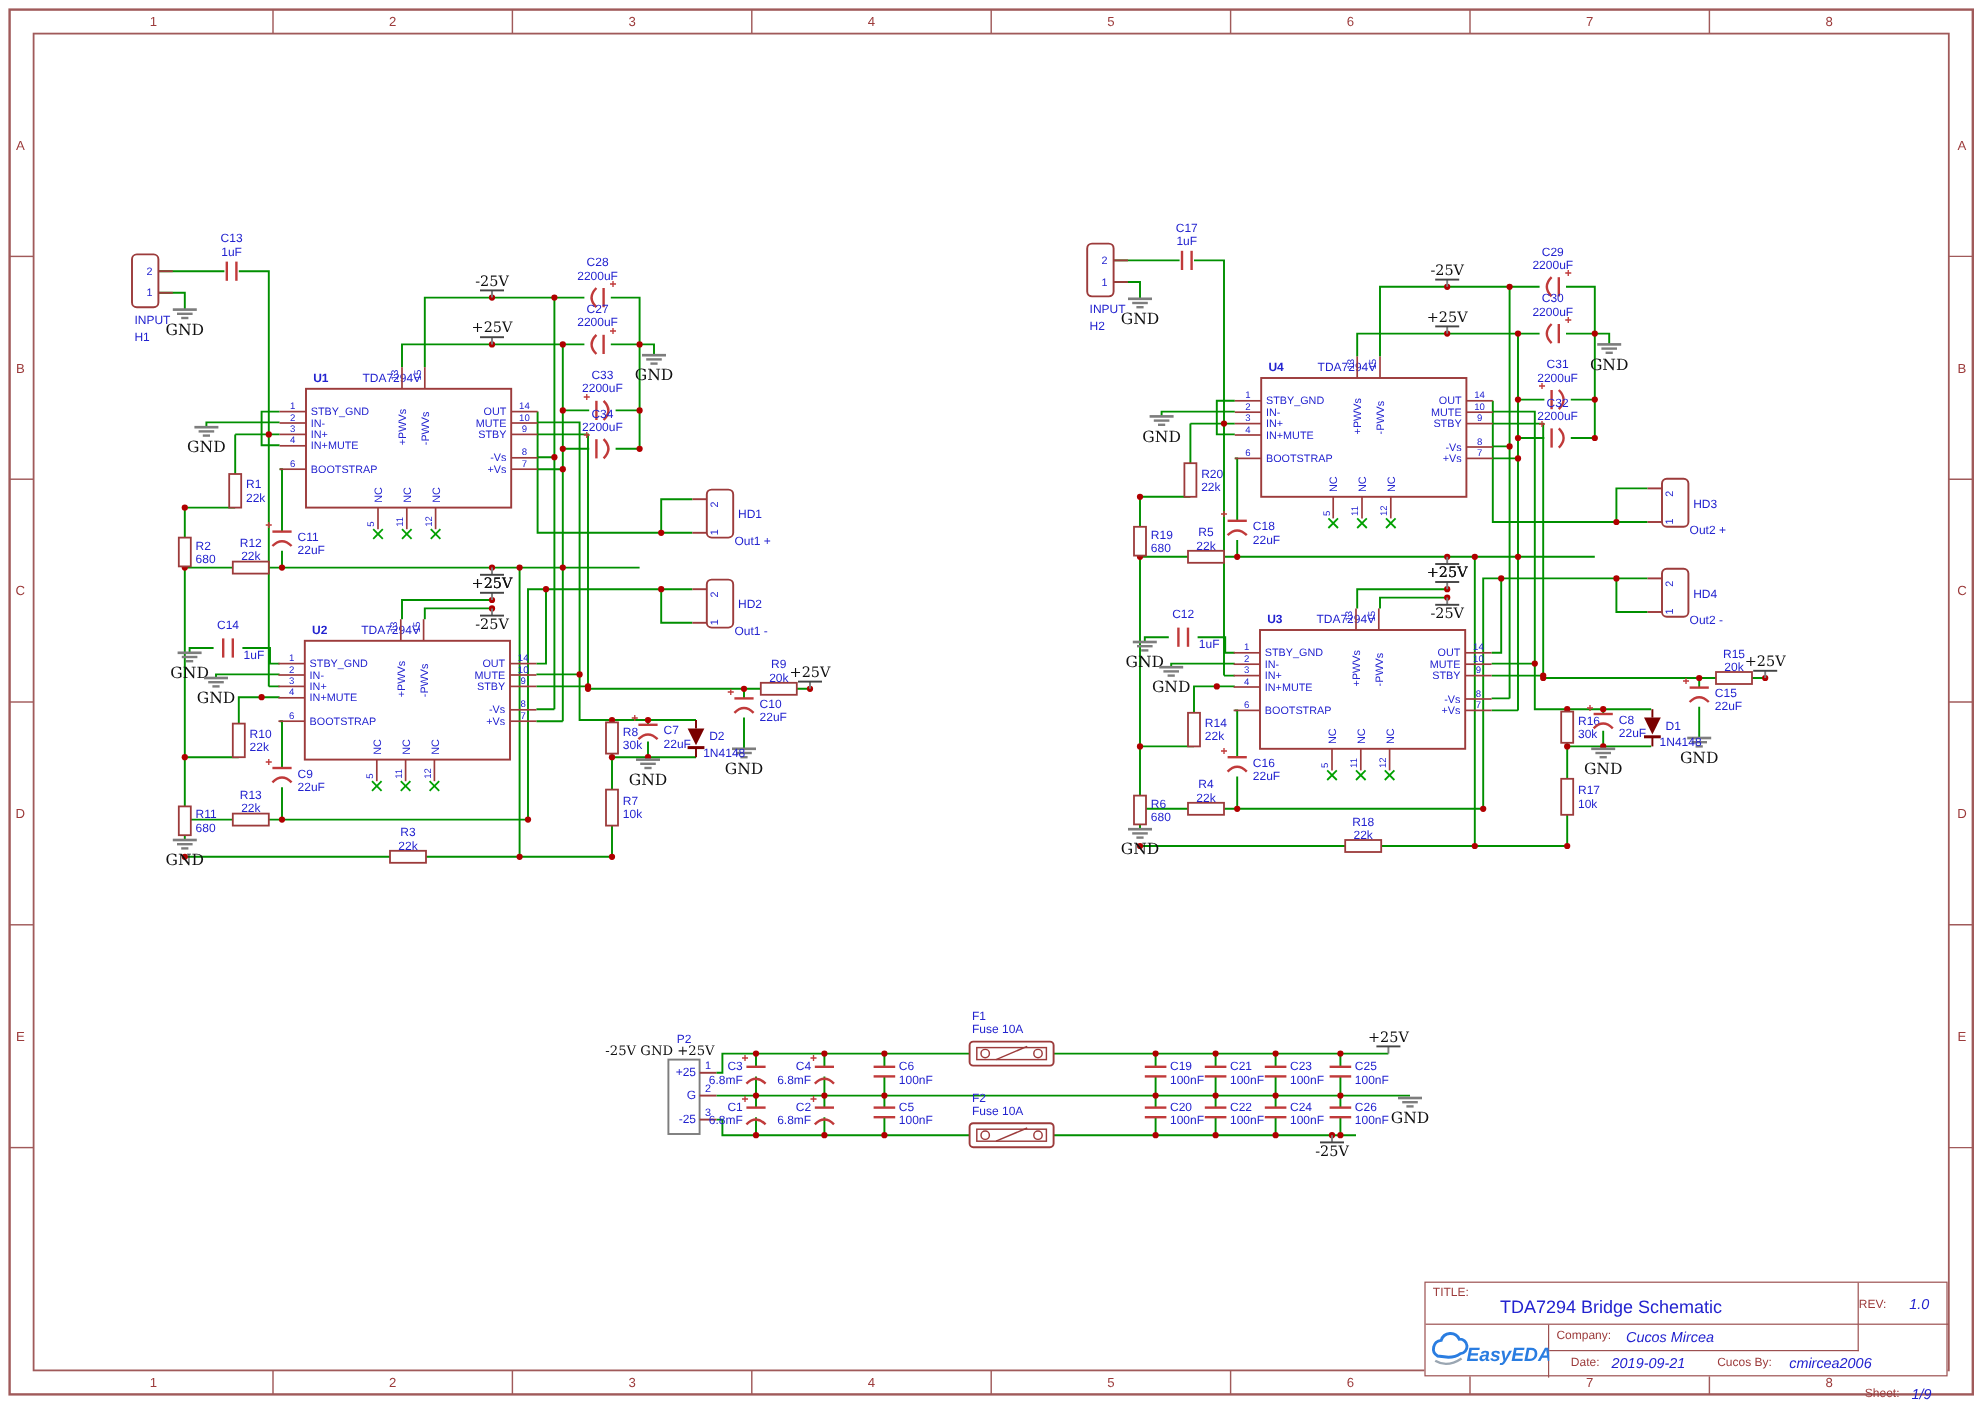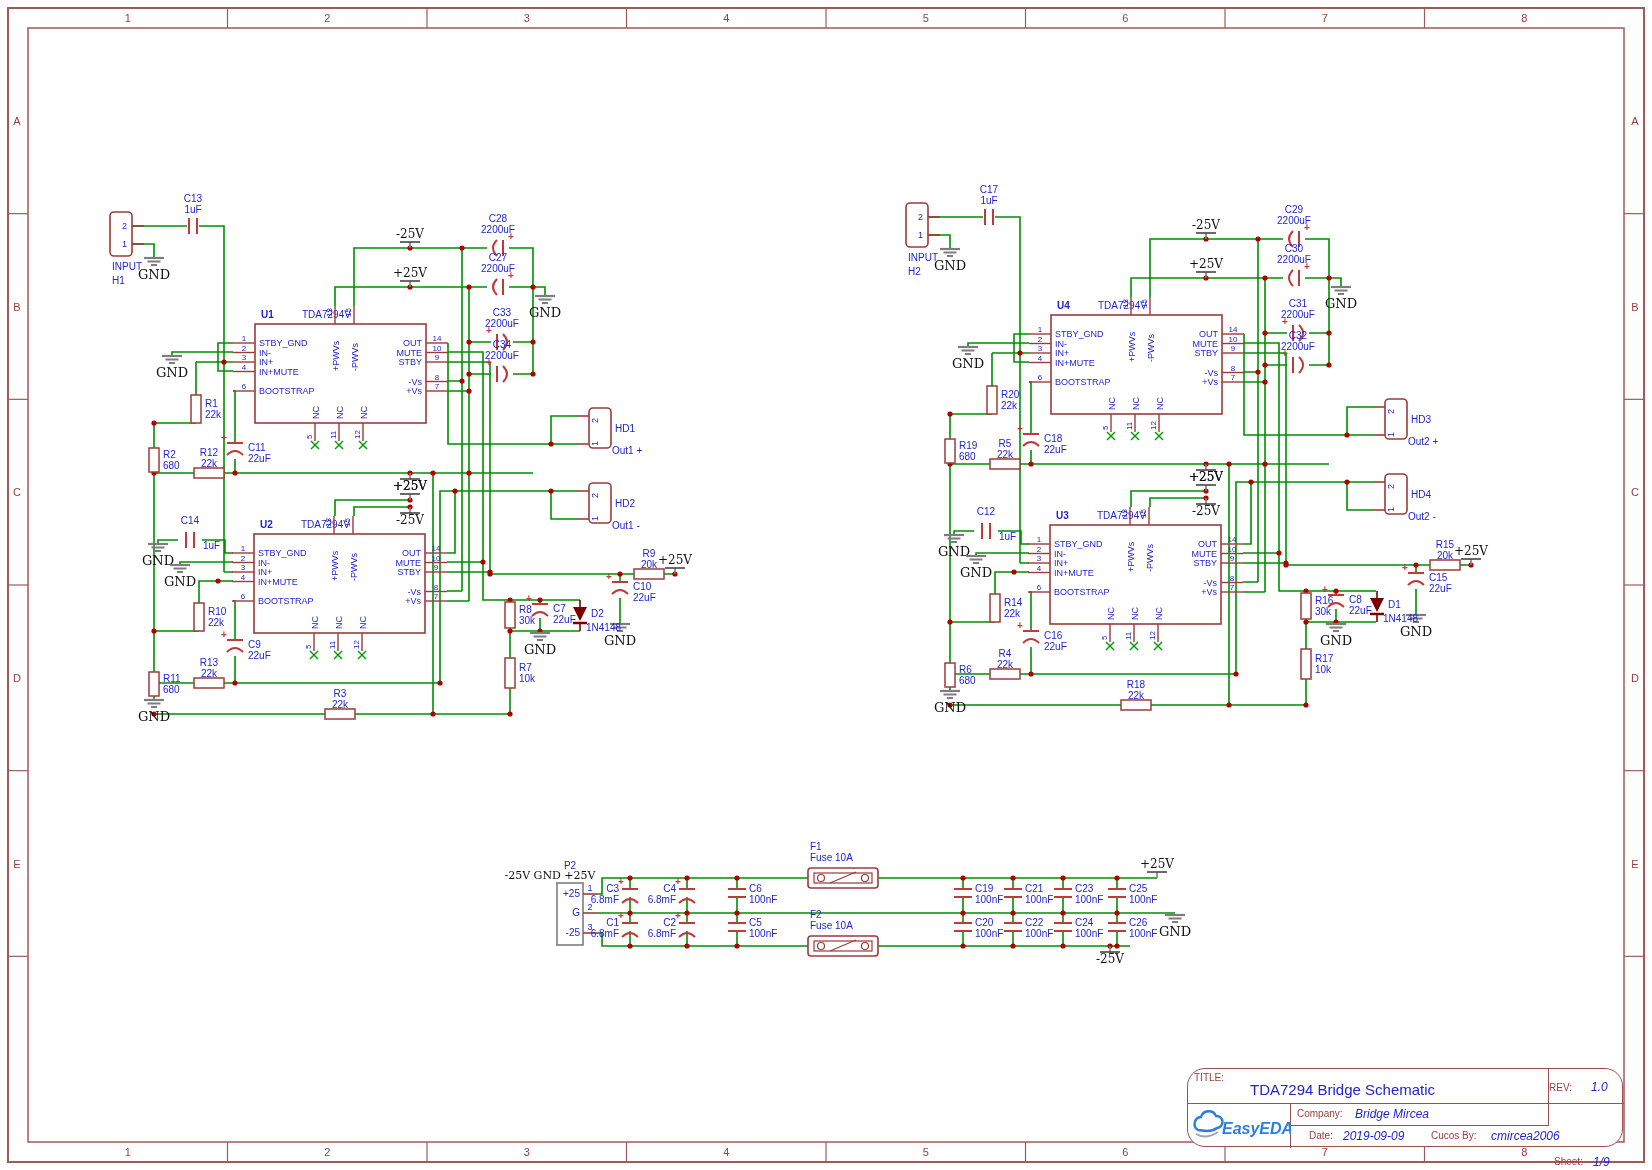--- a/index.html
+++ b/index.html
@@ -1003,44 +1003,44 @@
         </g>
         <g>
           <line x1="1110" y1="946" x2="1110" y2="952" stroke="#7d7d7d" stroke-width="1.6"></line>
           <line x1="1100" y1="952" x2="1120" y2="952" stroke="#444" stroke-width="1.6"></line>
           <text x="1110" y="963" font-size="12" fill="#111111" font-family="&quot;DejaVu Serif&quot;, serif" text-anchor="middle">-25V</text>
         </g>
       </g>
     <g id="glabels"></g>
   </svg>
 
-  <div class="tb" style="left:1187px;top:1068px;width:436px;height:79px;border-radius:18px;">
+  <div class="tb" style="left:1187px;top:1068px;width:436px;height:79px;">
     <div class="cell" style="left:0;top:0;width:361px;height:35px;border-right:1.5px solid #9c5050;border-bottom:1.5px solid #9c5050;">
       <span class="tb-label" style="position:absolute;left:6px;top:3px;">TITLE:</span>
       <span id="tb-title" style="position:absolute;left:62px;top:12px;">TDA7294 Bridge Schematic</span>
     </div>
     <div class="cell" style="left:361px;top:0;width:75px;height:35px;border-bottom:1.5px solid #9c5050;">
       <span class="tb-label" style="position:absolute;left:0;top:13px;">REV:</span>
       <span class="tb-val" style="position:absolute;left:42px;top:11px;font-size:12px;">1.0</span>
     </div>
     <div class="cell" style="left:0;top:35px;width:103px;height:44px;border-right:1.5px solid #9c5050;">
       <svg width="103" height="44">
         <path d="M10 26 a7 7 0 0 1 3-13 a8 8 0 0 1 15-1 a6 6 0 0 1 1 12 q-4 3-10 3 z" fill="none" stroke="#2a7de1" stroke-width="2.4"></path>
         <path d="M8 30 q10 6 22-2" fill="none" stroke="#9aa6b2" stroke-width="2"></path>
         <text x="34" y="30" font-size="16" font-style="italic" font-weight="bold" fill="#2a7de1" font-family="Liberation Sans, sans-serif">EasyEDA</text>
       </svg>
     </div>
     <div class="cell" style="left:103px;top:35px;width:258px;height:22px;border-right:1.5px solid #9c5050;border-bottom:1.5px solid #9c5050;">
       <span class="tb-label" style="position:absolute;left:6px;top:4px;">Company:</span>
-      <span class="tb-val" style="position:absolute;left:64px;top:3px;font-size:12px;">Bridge Mircea</span>
+      <span class="tb-val" style="position:absolute;left:64px;top:3px;font-size:12px;">Cucos Mircea</span>
     </div>
     <div class="cell" style="left:361px;top:35px;width:75px;height:22px;border-bottom:1.5px solid #9c5050;margin-top:48px;">
       <span class="tb-label" style="position:absolute;left:5px;top:4px;">Sheet:</span>
       <span class="tb-val" style="position:absolute;left:44px;top:3px;font-size:12px;">1/9</span>
     </div>
     <div class="cell" style="left:103px;top:57px;width:333px;height:22px;">
       <span class="tb-label" style="position:absolute;left:18px;top:4px;">Date:</span>
-      <span class="tb-val" style="position:absolute;left:52px;top:3px;font-size:12px;">2019-09-09</span>
+      <span class="tb-val" style="position:absolute;left:52px;top:3px;font-size:12px;">2019-09-21</span>
       <span class="tb-label" style="position:absolute;left:140px;top:4px;">Cucos By:</span>
       <span class="tb-val" style="position:absolute;left:200px;top:3px;font-size:12px;">cmircea2006</span>
     </div>
   </div>
 </div>
 
 </body></html>

